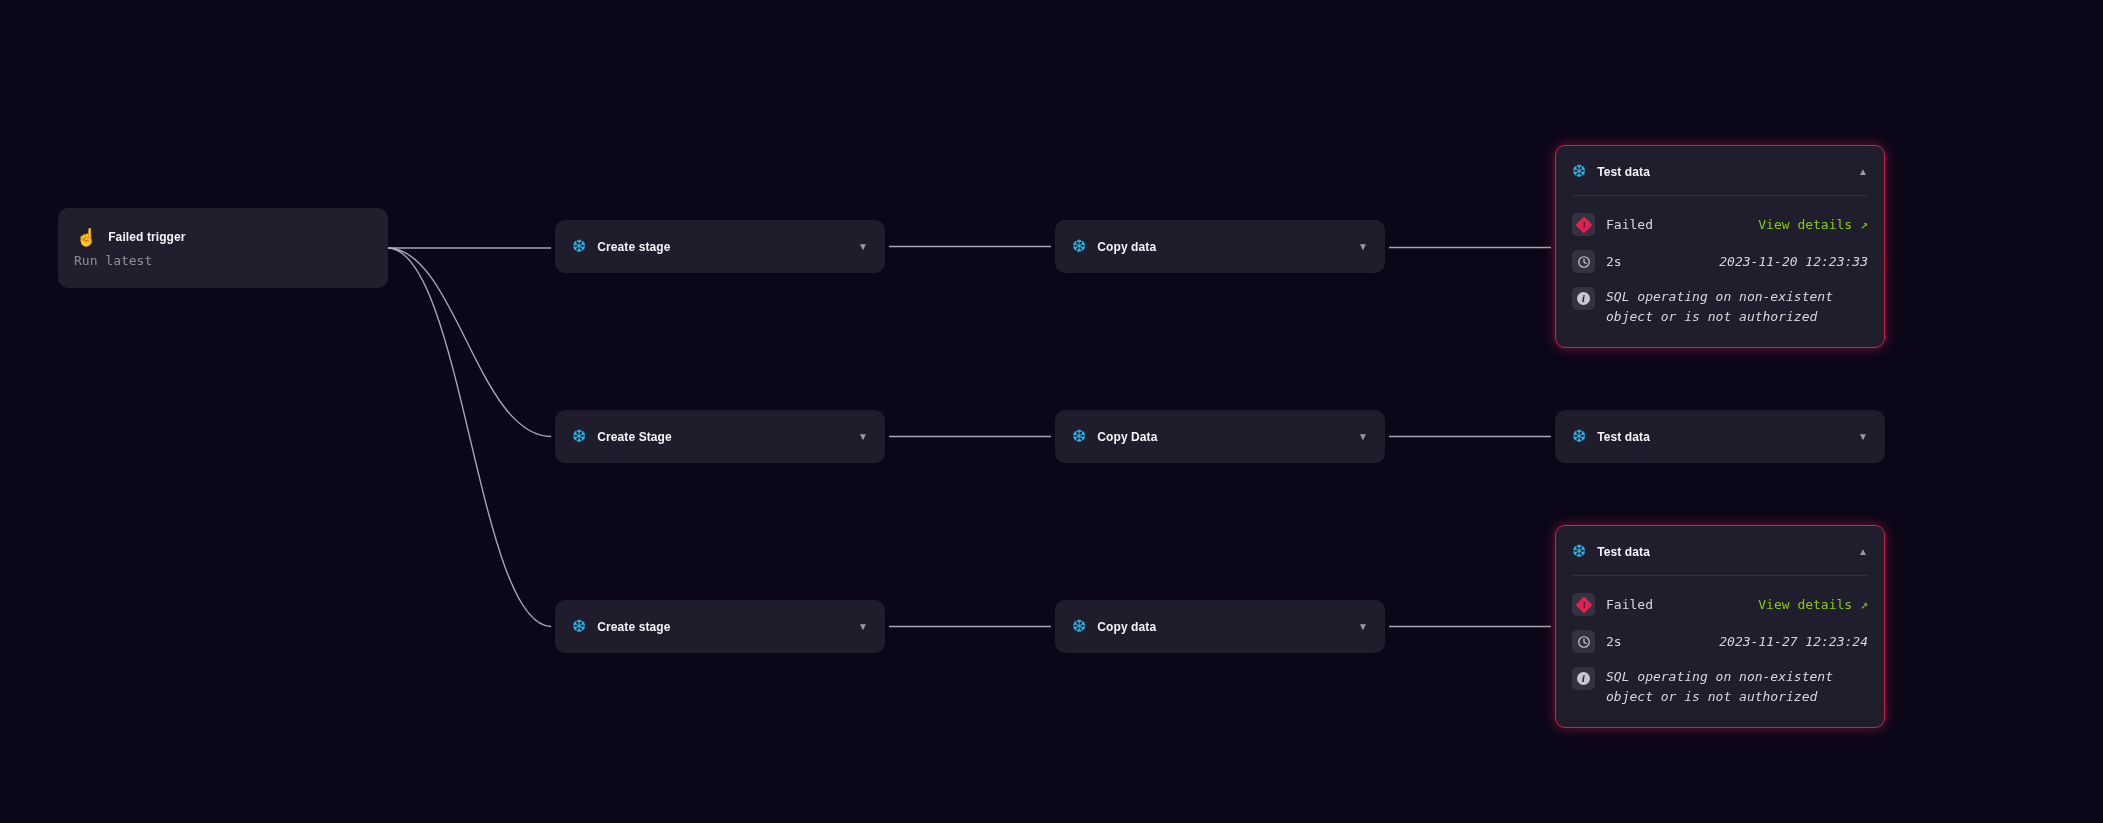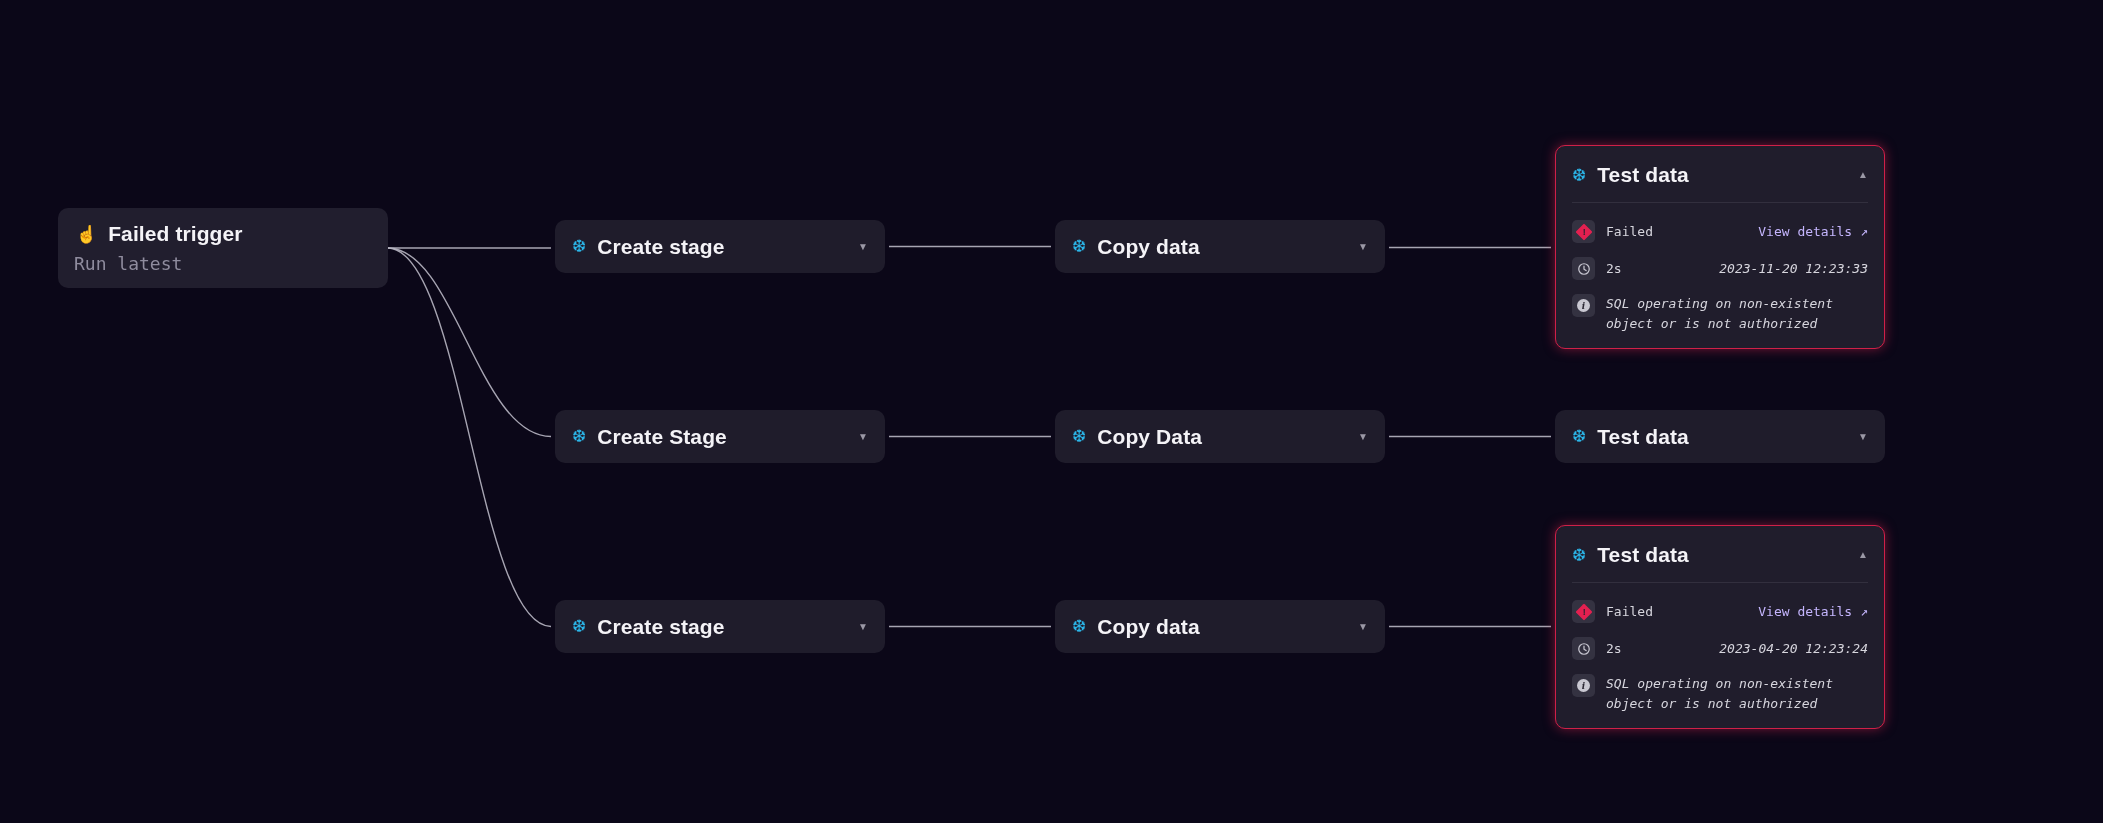--- a/index.html
+++ b/index.html
@@ -28,21 +28,21 @@
   .stage {
     height: 53px;
     display: flex;
     align-items: center;
     gap: 11px;
     padding: 0 17px;
     cursor: pointer;
   }
 
   .stage-title, .trigger-title {
-    font-size: 21px;
+    font-size: 12px;
     font-weight: 700;
     letter-spacing: .1px;
     color: #f4f3f7;
   }
 
   .snowflake {
     color: #2bb5e8;
     font-size: 17px;
     line-height: 1;
     flex: 0 0 auto;
@@ -64,21 +64,21 @@
     justify-content: center;
     gap: 7px;
     padding: 0 16px;
     background: #211e2e;
     cursor: pointer;
   }
   .trigger-top { display: flex; align-items: center; gap: 11px; }
   .hand-icon { color: #a78bfa; font-size: 17px; line-height: 1; margin-left: 2px; }
   .trigger-sub {
     font-family: "DejaVu Sans Mono", monospace;
-    font-size: 18px;
+    font-size: 13px;
     color: #8f8c9e;
   }
 
   
   .xcard {
     min-height: 203px;
     background: #201d2c;
     border: 1.5px solid #cf2048;
     box-shadow: 0 0 12px rgba(224, 35, 79, 0.5);
     padding-bottom: 14px;
@@ -146,21 +146,21 @@
     font-style: italic;
     display: flex;
     align-items: center;
     justify-content: center;
   }
   .clock-svg { display: block; }
 
   .right { margin-left: auto; text-align: right; font-style: italic; }
   .view-details {
     margin-left: auto;
-    color: #c4b5fd;
+    color: #84cc16;
     cursor: pointer;
     display: flex;
     gap: 8px;
     align-items: center;
   }
   .timestamp { color: #d7d6de; }
   .error-text { width: 246px; line-height: 20px; font-style: italic; }
 </style>
 </head>
 <body>
@@ -287,21 +287,21 @@
         </span>
       </div>
       <div class="xrow">
         <span class="chip">
           <svg class="clock-svg" width="14" height="14" viewBox="0 0 16 16">
             <circle cx="8" cy="8" r="6" stroke="#c9c8d2" stroke-width="1.4" fill="none"></circle>
             <path d="M8 4.8 v3.4 l2.4 1.6" stroke="#c9c8d2" stroke-width="1.4" fill="none" stroke-linecap="round"></path>
           </svg>
         </span>
         <span>2s</span>
-        <span class="right timestamp">2023-04-20 12:23:24</span>
+        <span class="right timestamp">2023-11-27 12:23:24</span>
       </div>
       <div class="xrow top">
         <span class="chip">
           <span class="info-dot">i</span>
         </span>
         <span class="error-text">SQL operating on non-existent object or is not authorized</span>
       </div>
     </div>
   </div>
 

